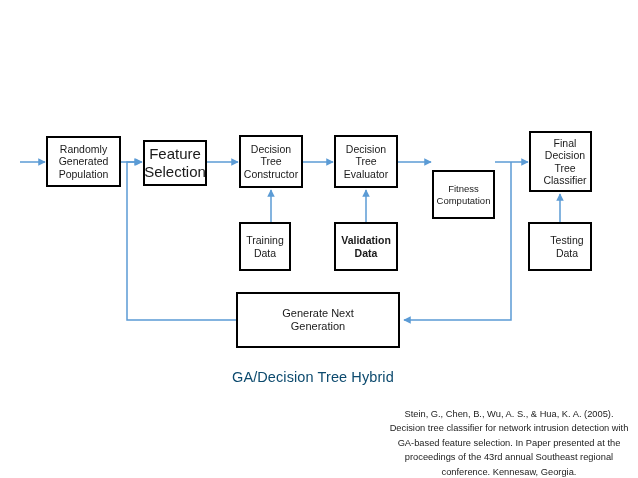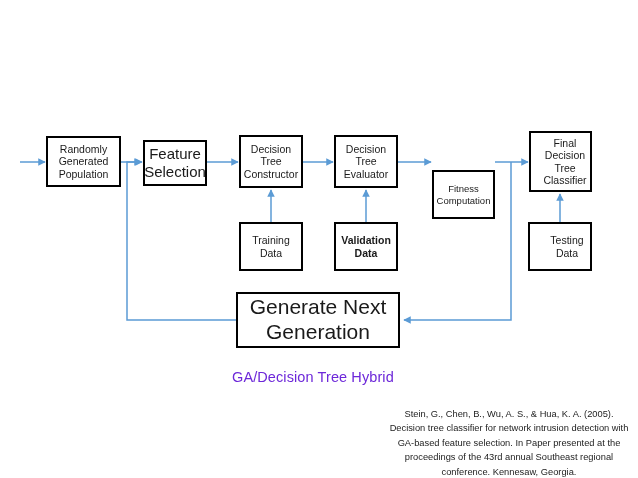--- a/index.html
+++ b/index.html
@@ -38,25 +38,25 @@
     z-index: 3;
   }
   .node-label {
     display: block;
     white-space: pre-line;
     padding: 0 2px;
   }
   .n-small { font-size: 10.5px; }
   .n-med   { font-size: 15px; }
   .n-tiny  { font-size: 9.5px; }
-  .n-big   { font-size: 21px; }
+  .n-big   { font-size: 11px; }
 
   .caption {
     position: absolute;
-    color: #6d28d9;
+    color: #0c4a6e;
     z-index: 3;
   }
   #diagram-title {
     left: 232px;
     top: 369px;
     width: 300px;
     font-size: 14.5px;
     letter-spacing: 0.1px;
   }
   #citation {
@@ -134,21 +134,21 @@
 Computation</span>
   </div>
 
   <div class="node n-small" style="left:529px; top:131px; width:63px; height:61px;padding-left:9px;">
     <span class="node-label">Final
 Decision
 Tree
 Classifier</span>
   </div>
 
-  <div class="node n-small" style="left:239px; top:222px; width:64px; height:49px;">
+  <div class="node n-small" style="left:239px; top:222px; width:52px; height:49px;">
     <span class="node-label">Training
 Data</span>
   </div>
 
   <div class="node n-small" style="left:334px; top:222px; width:64px; height:49px;font-weight:bold;">
     <span class="node-label">Validation
 Data</span>
   </div>
 
   <div class="node n-small" style="left:528px; top:222px; width:64px; height:49px;padding-left:14px;">

